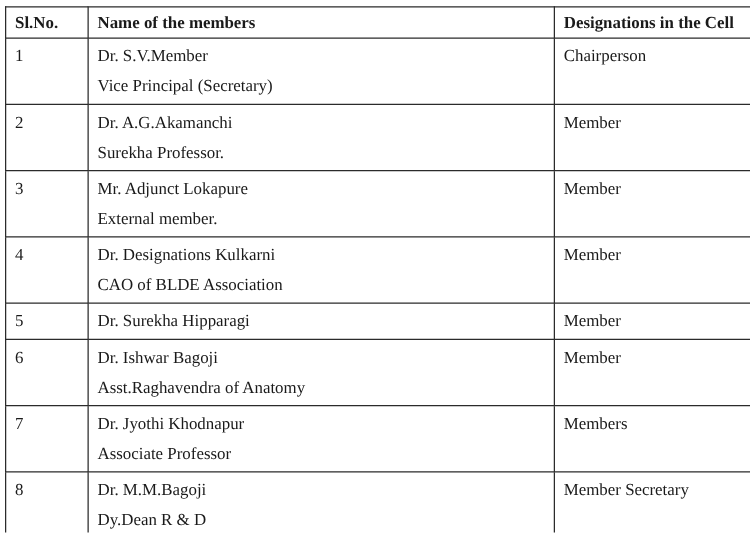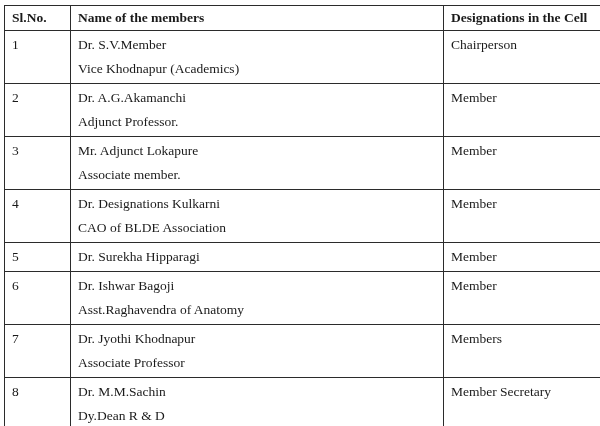--- a/index.html
+++ b/index.html
@@ -48,37 +48,37 @@
       <th class="col-sl">Sl.No.</th>
       <th class="col-name">Name of the members</th>
       <th class="col-des">Designations in the Cell</th>
     </tr>
   </thead>
   <tbody>
     <tr>
       <td>1</td>
       <td>
         <div class="line">Dr. S.V.Member</div>
-        <div class="line">Vice Khodnapur (Academics)</div>
+        <div class="line">Vice Principal (Secretary)</div>
       </td>
       <td>Chairperson</td>
     </tr>
     <tr>
       <td>2</td>
       <td>
         <div class="line">Dr. A.G.Akamanchi</div>
-        <div class="line">Adjunct Professor.</div>
+        <div class="line">Surekha Professor.</div>
       </td>
       <td>Member</td>
     </tr>
     <tr>
       <td>3</td>
       <td>
         <div class="line">Mr. Adjunct Lokapure</div>
-        <div class="line">Associate member.</div>
+        <div class="line">External member.</div>
       </td>
       <td>Member</td>
     </tr>
     <tr>
       <td>4</td>
       <td>
         <div class="line">Dr. Designations Kulkarni</div>
         <div class="line">CAO of BLDE Association</div>
       </td>
       <td>Member</td>
@@ -103,19 +103,19 @@
       <td>7</td>
       <td>
         <div class="line">Dr. Jyothi Khodnapur</div>
         <div class="line">Associate Professor</div>
       </td>
       <td>Members</td>
     </tr>
     <tr>
       <td>8</td>
       <td>
-        <div class="line">Dr. M.M.Sachin</div>
+        <div class="line">Dr. M.M.Bagoji</div>
         <div class="line">Dy.Dean R &amp; D</div>
       </td>
       <td>Member Secretary</td>
     </tr>
   </tbody>
 </table>
 
 </body></html>

